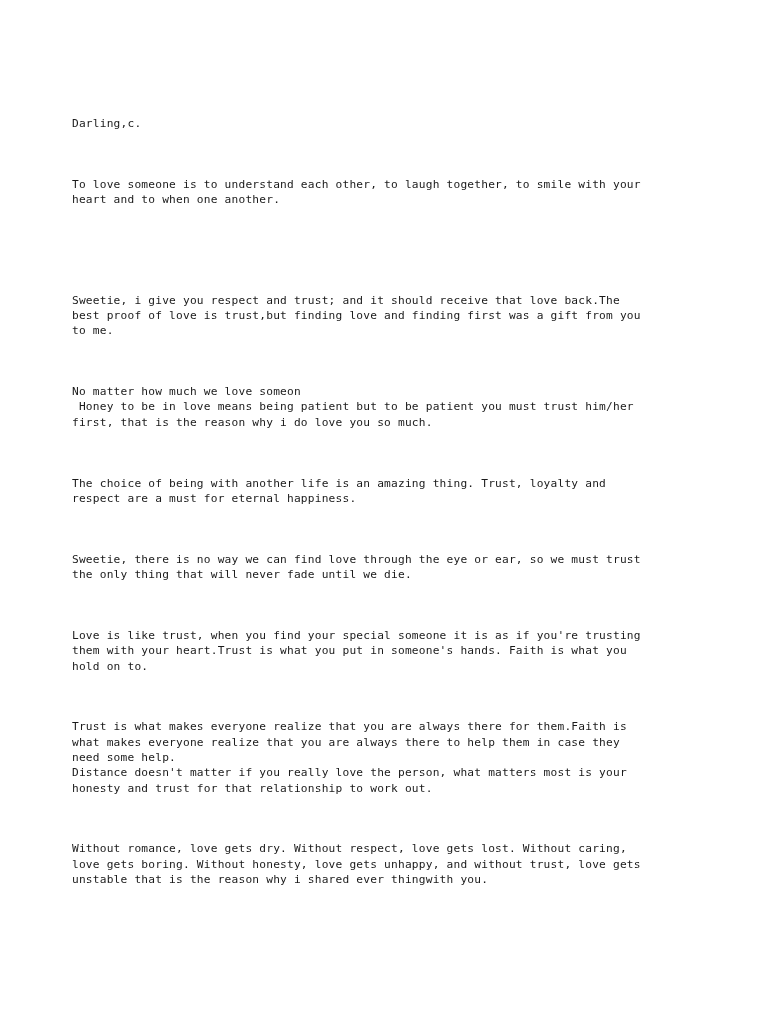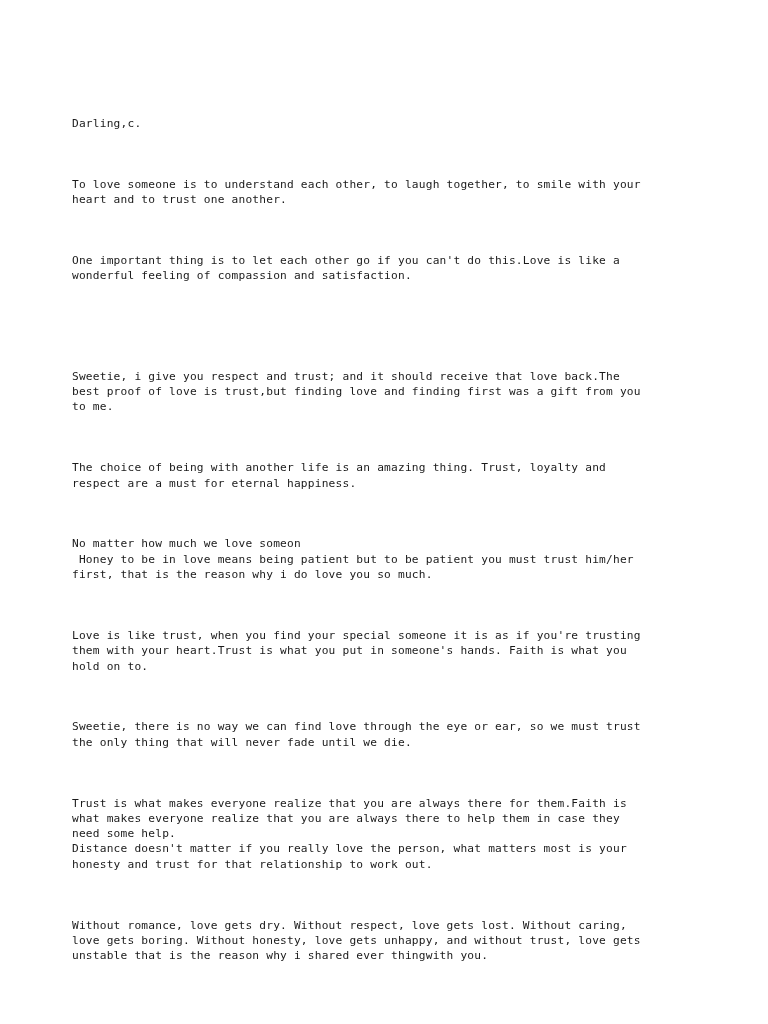--- a/index.html
+++ b/index.html
@@ -36,37 +36,35 @@
   }
 </style>
 </head>
 <body>
 
 <div class="page">
   <div class="doc-body">
 
     <p class="para">Darling,c.</p>
     <p class="para">To love someone is to understand each other, to laugh together, to smile with your
-heart and to trust one another.</p>
-    <p class="para">One important thing is to let each other go if you can't do this.Love is like a
-wonderful feeling of compassion and satisfaction.</p>
+heart and to when one another.</p>
     <div class="spacer-sm"></div>
     <p class="para">Sweetie, i give you respect and trust; and it should receive that love back.The
 best proof of love is trust,but finding love and finding first was a gift from you
 to me.</p>
-    <p class="para">The choice of being with another life is an amazing thing. Trust, loyalty and
-respect are a must for eternal happiness.</p>
     <p class="para">No matter how much we love someon
  Honey to be in love means being patient but to be patient you must trust him/her
 first, that is the reason why i do love you so much.</p>
+    <p class="para">The choice of being with another life is an amazing thing. Trust, loyalty and
+respect are a must for eternal happiness.</p>
+    <p class="para">Sweetie, there is no way we can find love through the eye or ear, so we must trust
+the only thing that will never fade until we die.</p>
     <p class="para">Love is like trust, when you find your special someone it is as if you're trusting
 them with your heart.Trust is what you put in someone's hands. Faith is what you
 hold on to.</p>
-    <p class="para">Sweetie, there is no way we can find love through the eye or ear, so we must trust
-the only thing that will never fade until we die.</p>
     <p class="para">Trust is what makes everyone realize that you are always there for them.Faith is
 what makes everyone realize that you are always there to help them in case they
 need some help.
 Distance doesn't matter if you really love the person, what matters most is your
 honesty and trust for that relationship to work out.</p>
     <p class="para">Without romance, love gets dry. Without respect, love gets lost. Without caring,
 love gets boring. Without honesty, love gets unhappy, and without trust, love gets
 unstable that is the reason why i shared ever thingwith you.</p>
     
     

